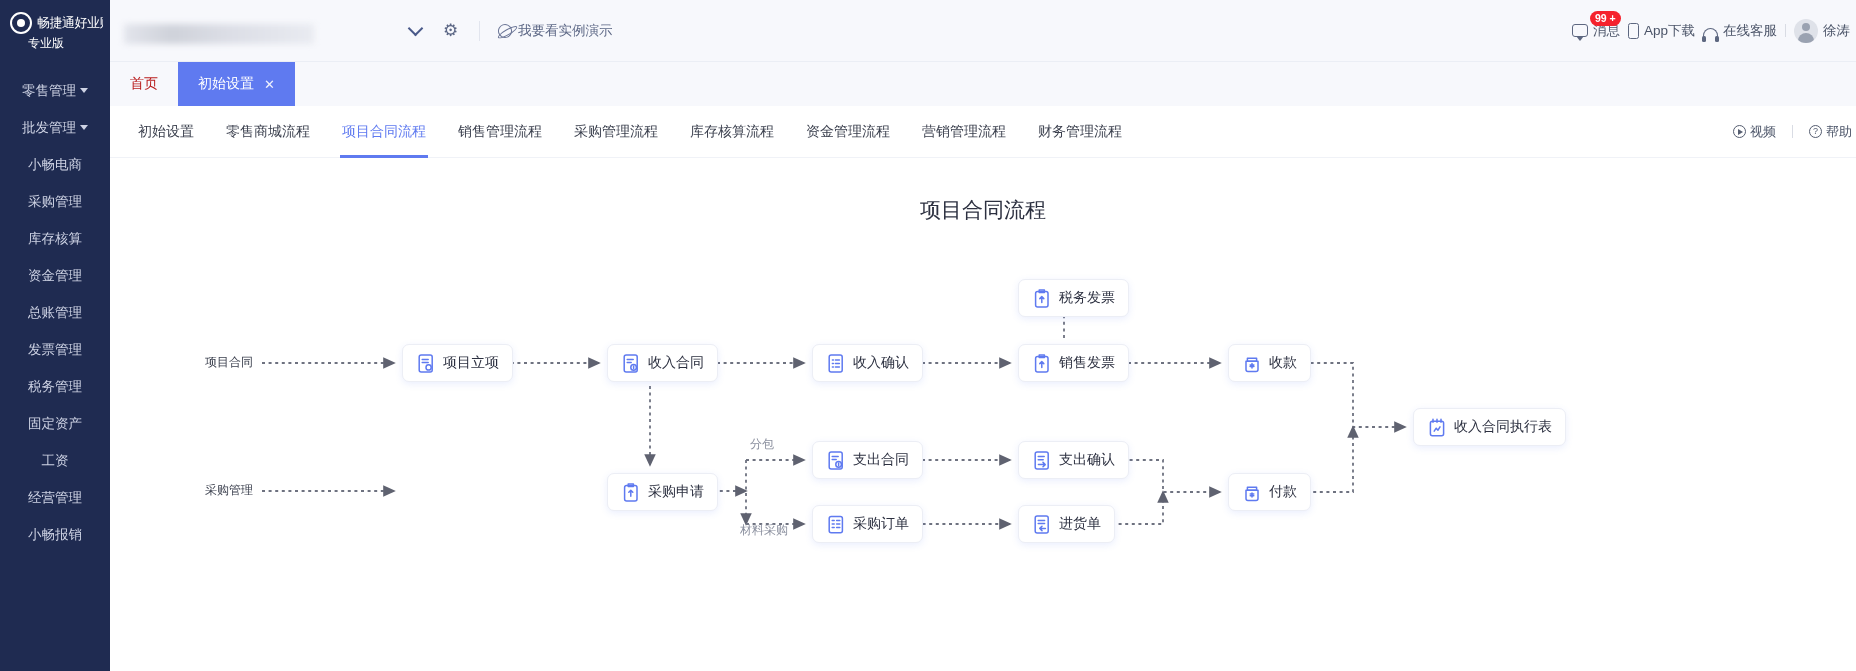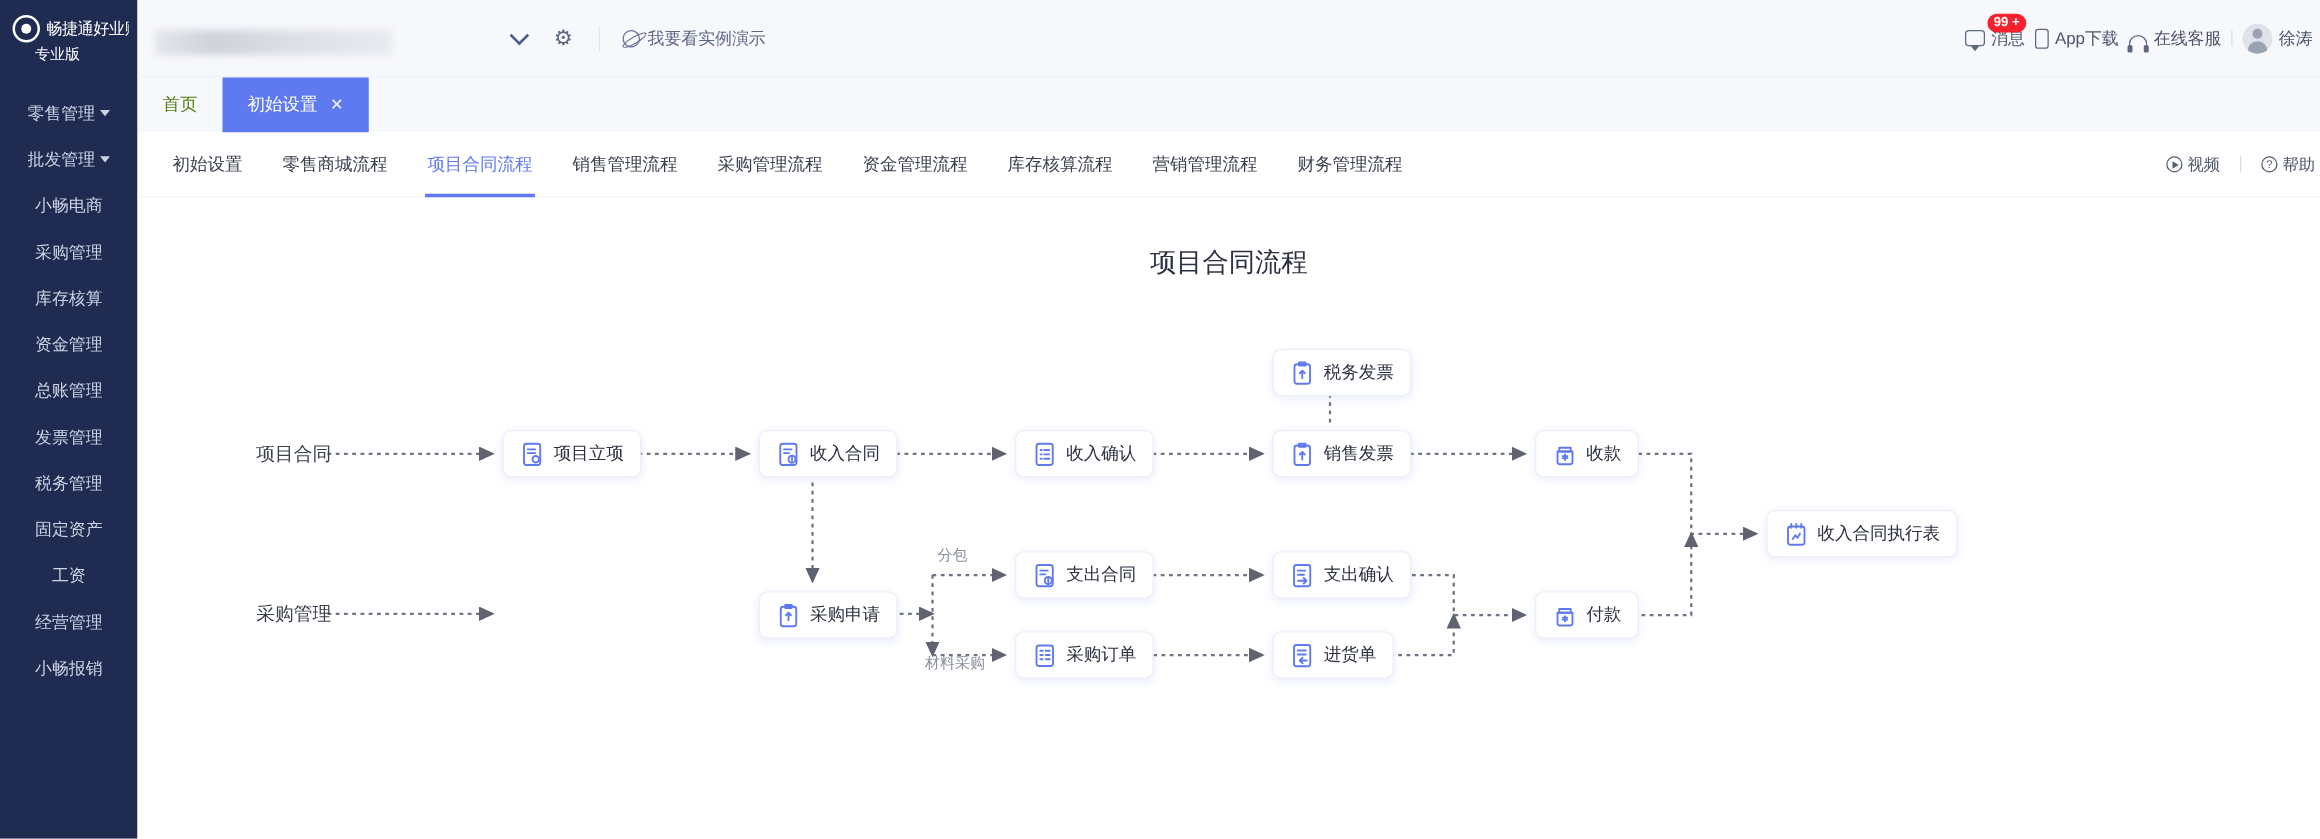--- a/index.html
+++ b/index.html
@@ -127,21 +127,21 @@
     border-radius: 8px 8px 0 0; background:#9aa2b1;
   }
 
   
   .tabstrip {
     position: absolute; left: 110px; top: 62px; right: 0; height: 44px;
     background: #f7f8fc; display: flex; align-items: flex-end;
   }
   .tab {
     height: 44px; display: flex; align-items: center; justify-content: center;
-    padding: 0 20px; font-size: 14px; color: #4d7c0f; cursor: pointer;
+    padding: 0 20px; font-size: 14px; color: #b91c1c; cursor: pointer;
   }
   .tab.active { background: #5f7af0; color: #fff; }
   .tab-close { margin-left: 10px; font-size: 13px; opacity: .9; }
 
   
   .subnav {
     position: absolute; left: 110px; top: 106px; right: 0; height: 52px;
     background: #fff; display: flex; align-items: center;
     border-bottom: 1px solid #f0f2f7;
   }
@@ -189,21 +189,21 @@
     position: absolute; height: 38px; background: #fff;
     border: 1px solid #eceef5; border-radius: 7px;
     box-shadow: 0 2px 7px rgba(95,122,240,0.13);
     display: flex; align-items: center; gap: 7px;
     padding: 0 13px; font-size: 14px; color: #2c3040; white-space: nowrap;
     cursor: pointer;
     justify-content: flex-end;
   }
   .node svg { flex: 0 0 auto; display:block; }
   .rowlabel {
-    position: absolute; font-size: 15px; color: #3a3f4d; white-space: nowrap;
+    position: absolute; font-size: 12px; color: #3a3f4d; white-space: nowrap;
   }
   .edgelabel {
     position: absolute; font-size: 12px; color: #8a8f9e; white-space: nowrap;
   }
   svg.links { position:absolute; left:0; top:0; width: 1746px; height: 513px; pointer-events:none; }
 </style>
 </head>
 <body>
 
 <div id="app">
@@ -304,22 +304,22 @@
       </div>
     </div>
 
   <div class="subnav">
     <div style="display:flex;align-items:center;" id="subnav-items">
         <div class="subnav-item">初始设置</div>
         <div class="subnav-item">零售商城流程</div>
         <div class="subnav-item active">项目合同流程</div>
         <div class="subnav-item">销售管理流程</div>
         <div class="subnav-item">采购管理流程</div>
+        <div class="subnav-item">库存核算流程</div>
         <div class="subnav-item">资金管理流程</div>
-        <div class="subnav-item">库存核算流程</div>
         <div class="subnav-item">营销管理流程</div>
         <div class="subnav-item">财务管理流程</div>
       </div>
     <div class="subnav-right">
       <span class="mini-link">
         <span class="play-ic"></span>
         <span>视频</span>
       </span>
       <span class="vbar"></span>
       <span class="mini-link">

